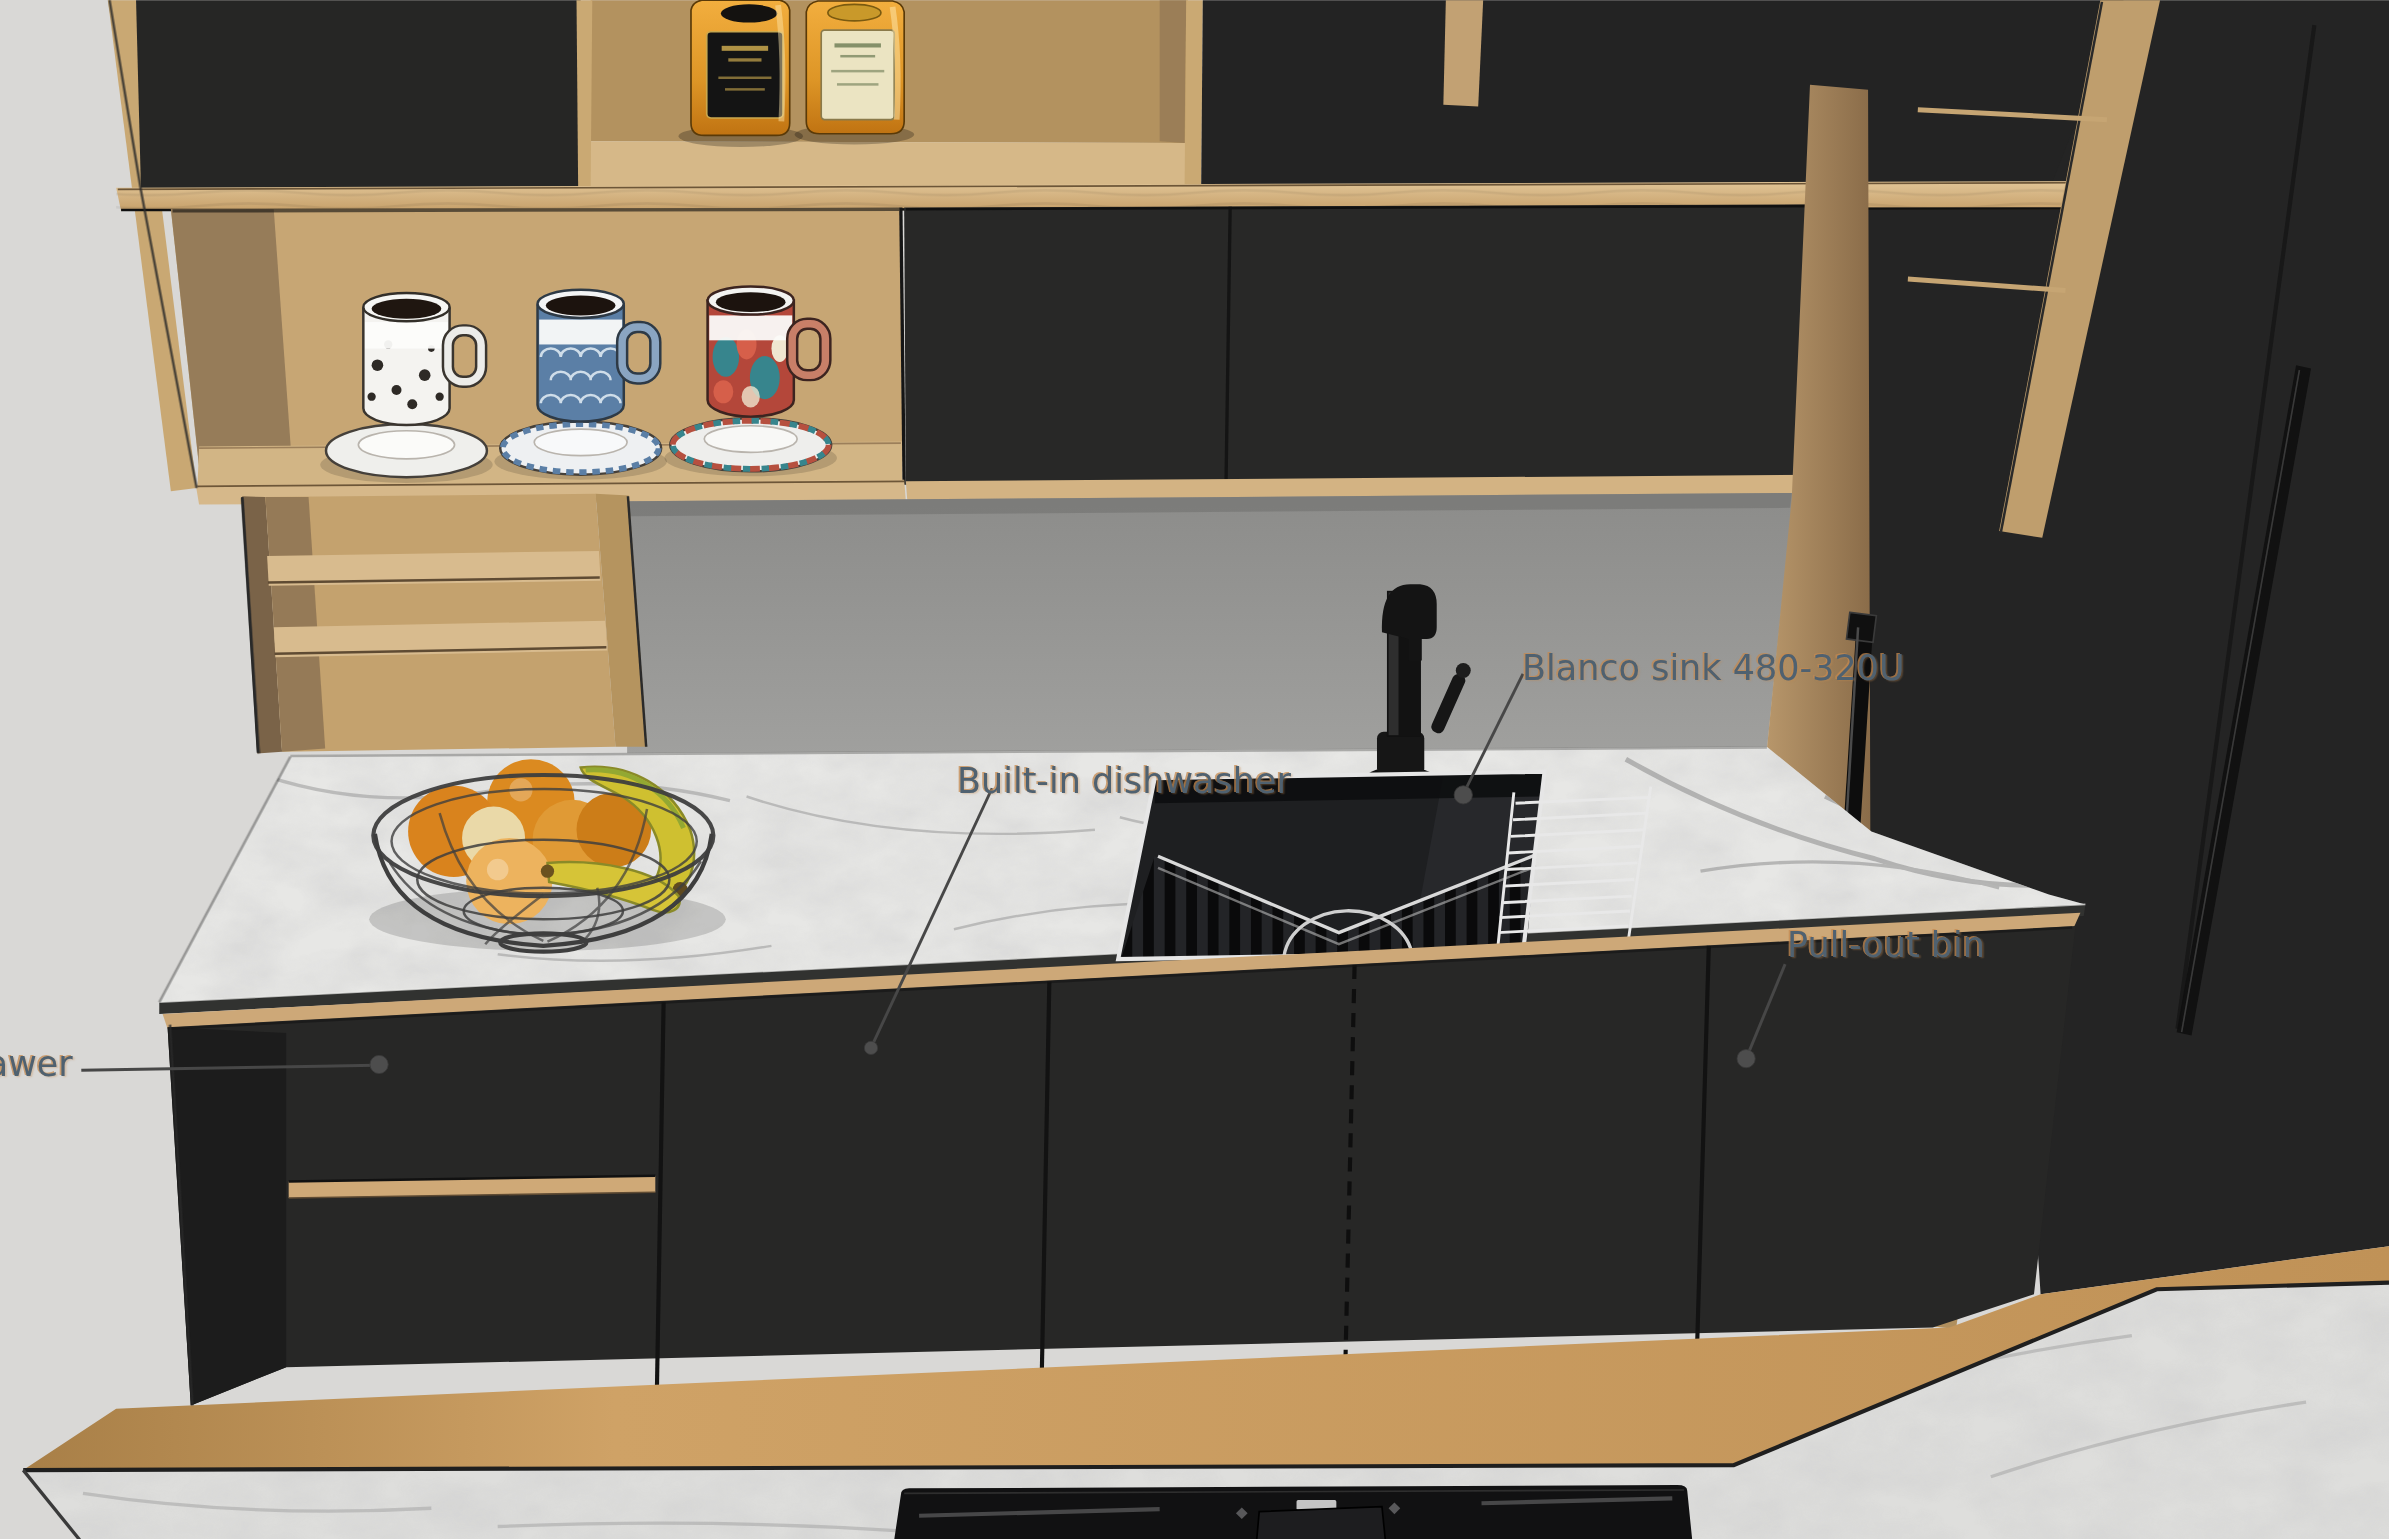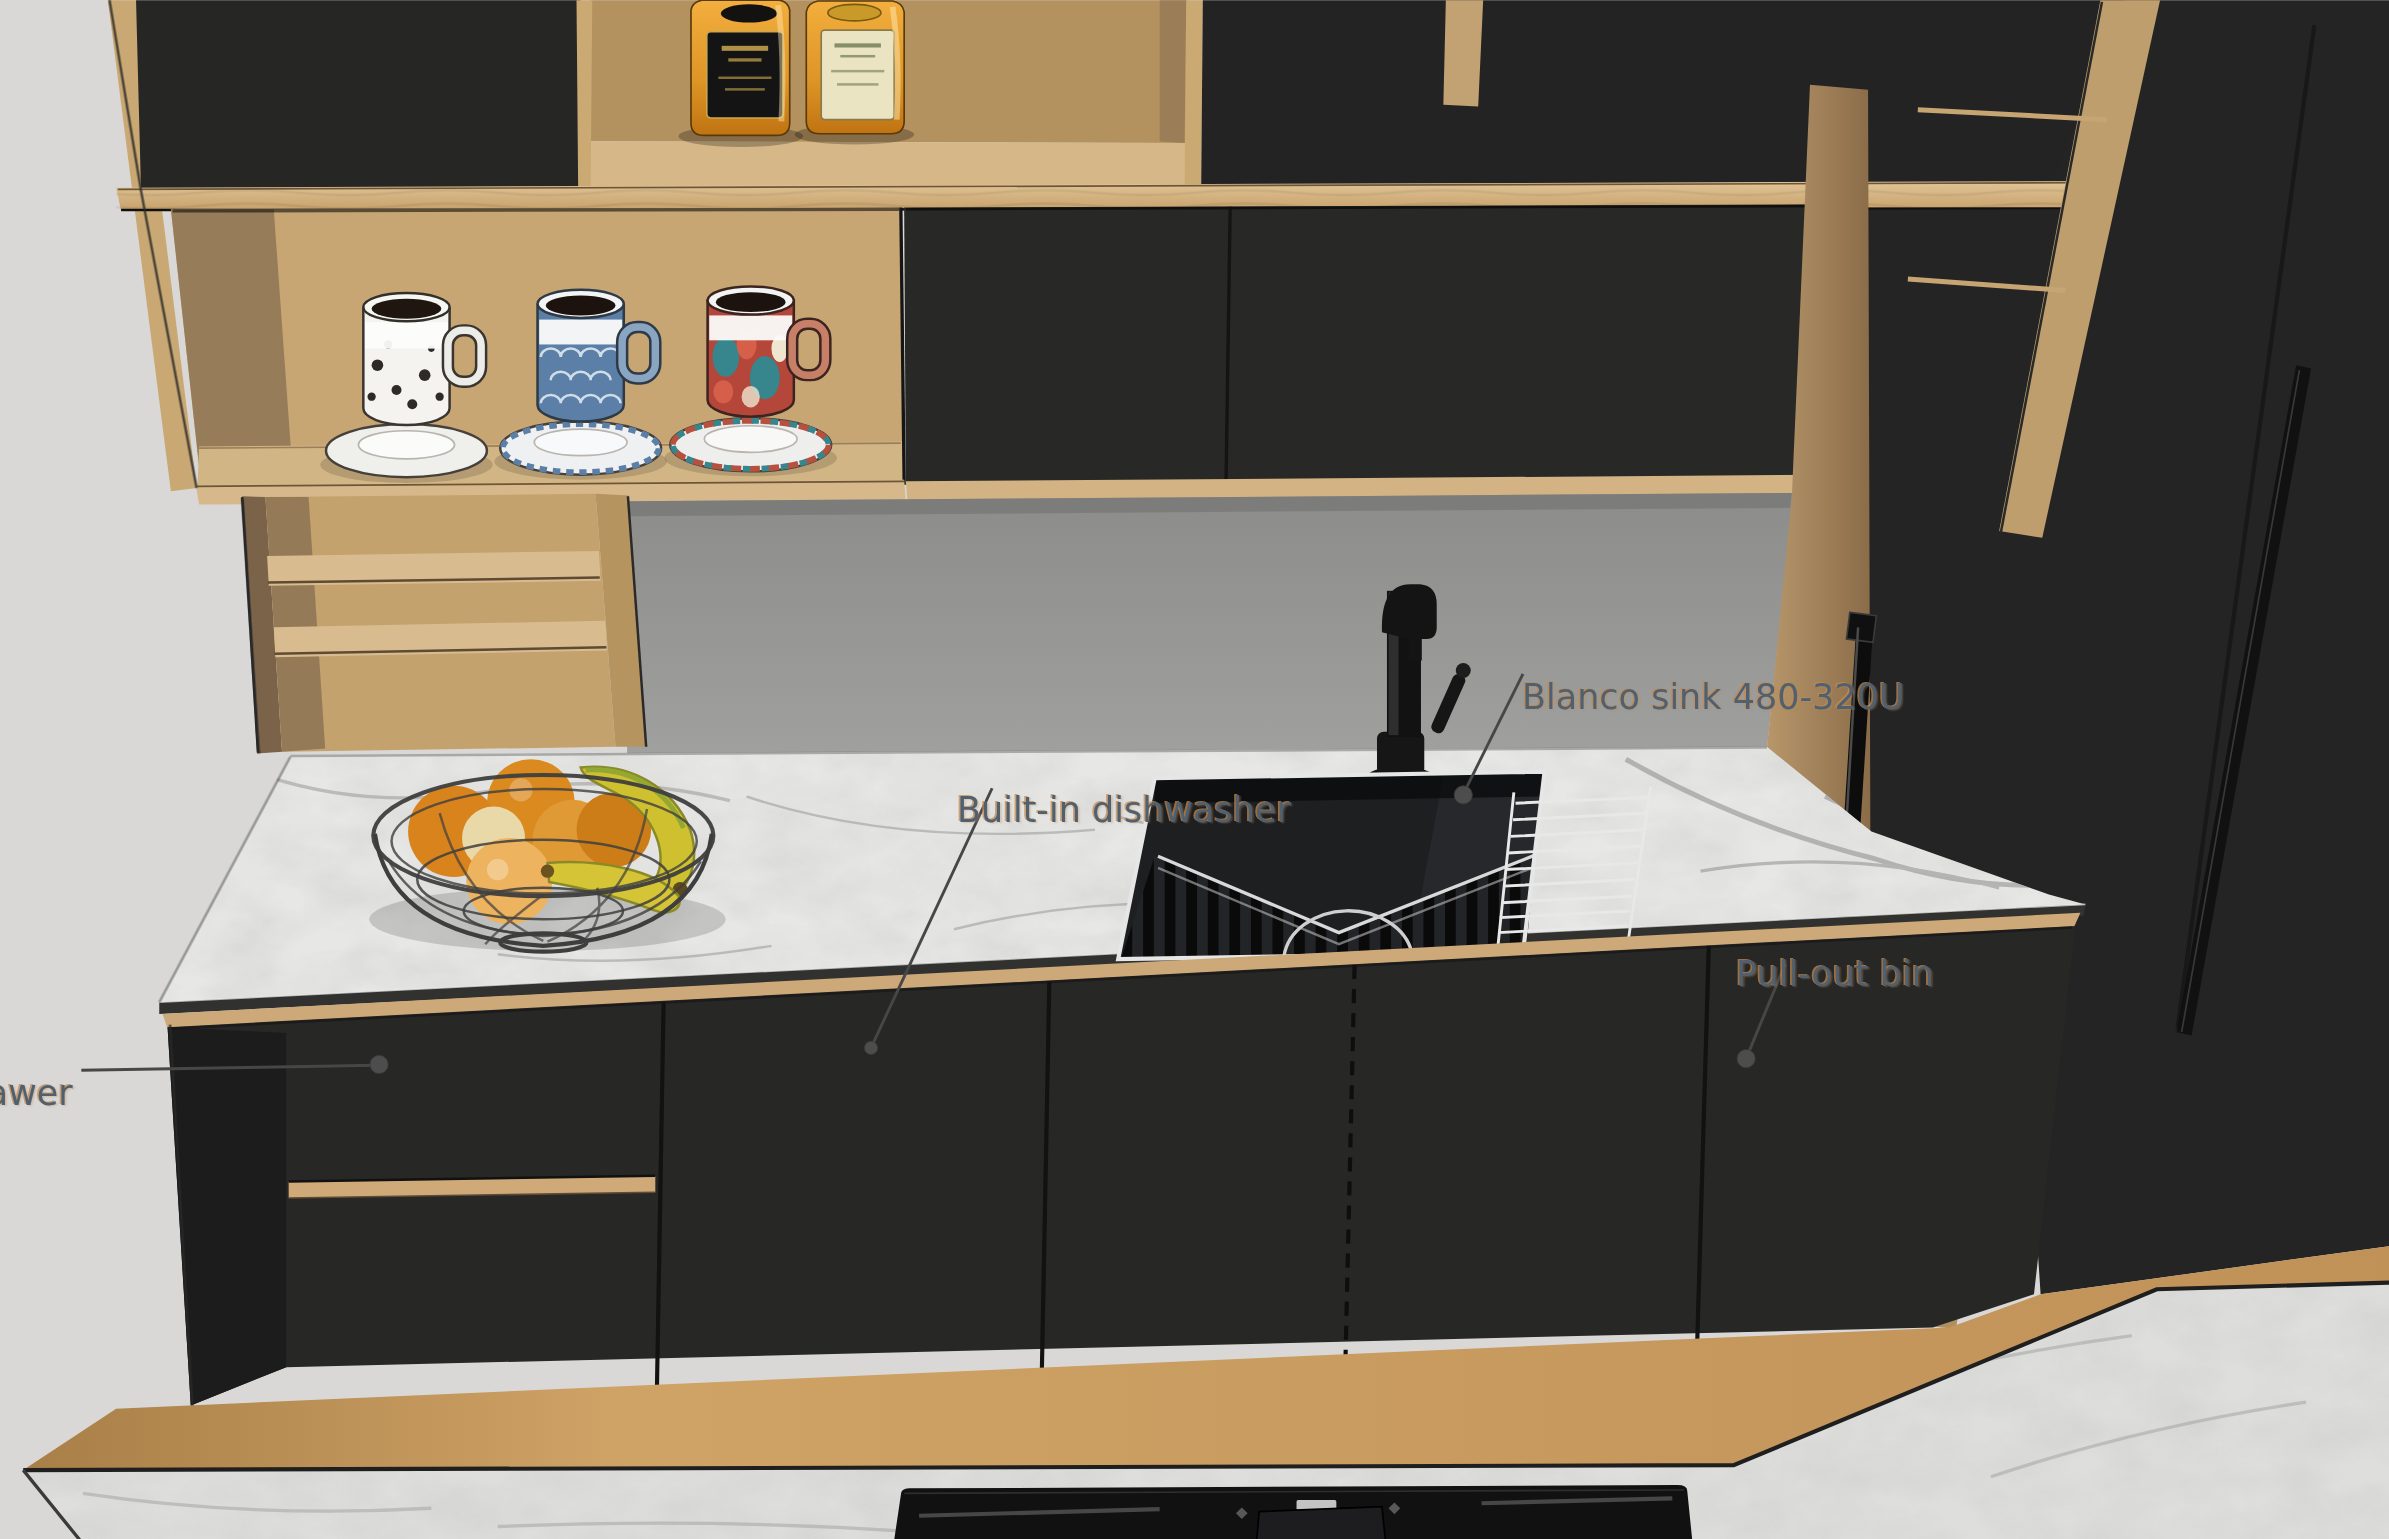--- a/index.html
+++ b/index.html
@@ -1,21 +1,21 @@
 <!DOCTYPE html>
 <html style="font-size:13.3px"><head>
 <meta charset="utf-8">
 <style>
   html,body{margin:0;padding:0;background:#d9d8d6;}
   .stage{position:relative;width:2389px;height:1540px;overflow:hidden;
          font-family:"DejaVu Sans","Liberation Sans",sans-serif;}
   .stage svg{position:absolute;left:0;top:0;}
   .ann{position:absolute;font-size:35px;line-height:1.1;color:#4f6170;white-space:nowrap;
        text-shadow:-1.7px -0.8px 0 rgba(196,138,80,.75), 1.7px 0.8px 1.7px rgba(196,138,80,.35);
-       z-index:5;margin-top:29px;}
+       z-index:5;}
 </style>
 </head>
 <body>
 
 <div class="stage">
 <svg width="2389" height="1540" viewBox="0 0 2880 1856">
 <defs>
   <linearGradient id="gBack" x1="0" y1="0" x2="0" y2="1">
     <stop offset="0" stop-color="#8c8c8a"></stop>
           <stop offset="1" stop-color="#a0a09e"></stop>
@@ -339,15 +339,15 @@
   <circle cx="457" cy="1283" r="11"></circle>
   <circle cx="1050" cy="1263" r="8"></circle>
   <circle cx="1764" cy="958" r="11"></circle>
   <circle cx="2105" cy="1276" r="11"></circle>
 </g>
 </svg>
 
 <div class="ann" style="left:-13.3px;top:1045px">awer</div>
 <div class="ann" style="left:957px;top:762px">Built-in dishwasher</div>
 <div class="ann" style="left:1522px;top:649px">Blanco sink 480-320U</div>
-<div class="ann" style="left:1736px;top:926px">Pull-out bin</div>
+<div class="ann" style="left:1787px;top:926px">Pull-out bin</div>
 </div>
 
 
 </body></html>

